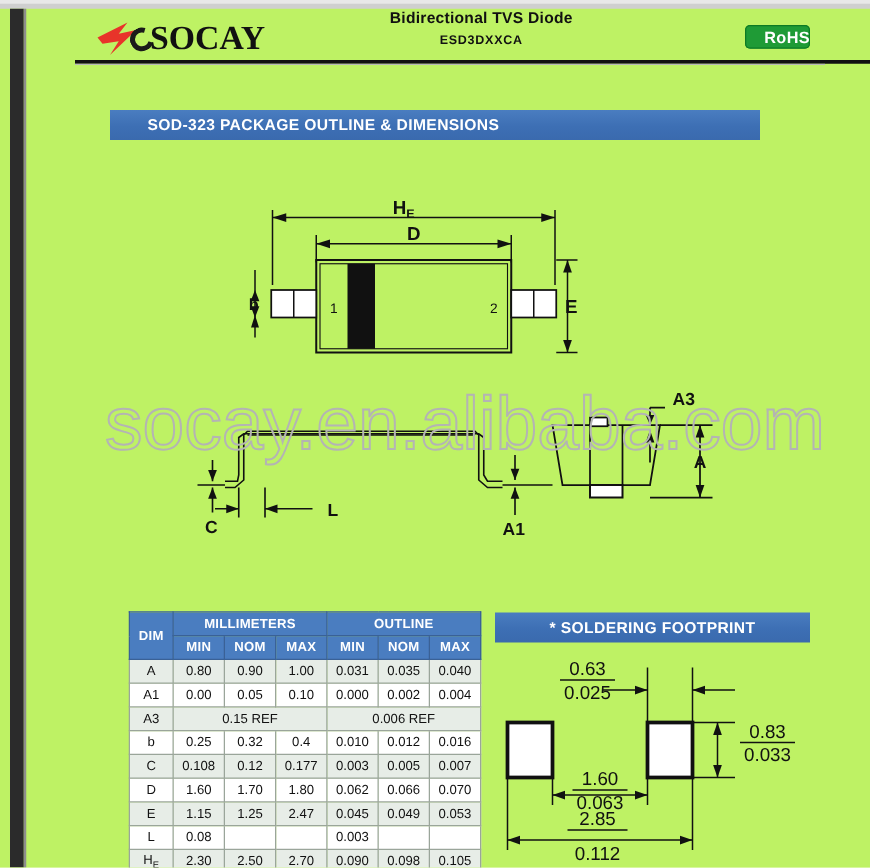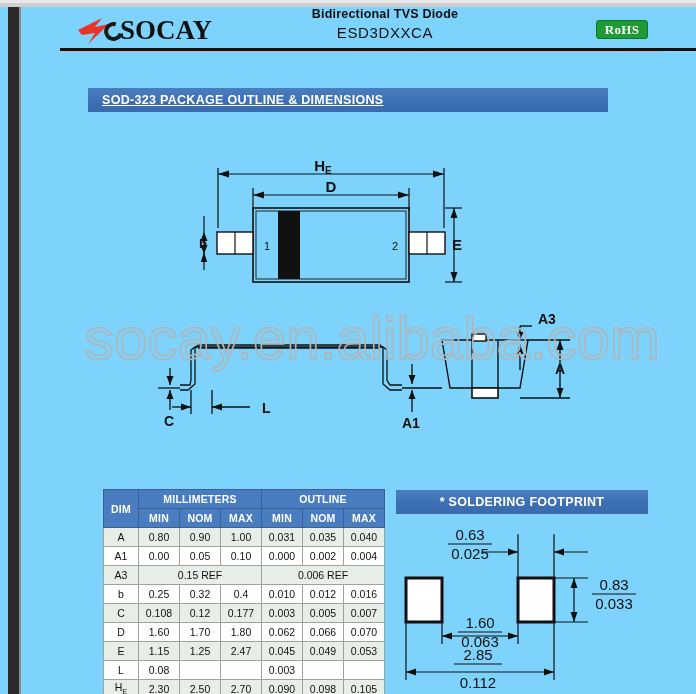--- a/index.html
+++ b/index.html
@@ -1,52 +1,52 @@
 <!DOCTYPE html>
 <html><head>
 <meta charset="utf-8">
 <style>
   html,body{margin:0;padding:0;}
   body{
     width:696px;height:694px;position:relative;overflow:hidden;
     background:#ffffff;
     font-family:"Liberation Sans", sans-serif;
   }
-  .page{position:absolute;left:0;top:0;width:696px;height:694px;background:#7dd3fc;}
+  .page{position:absolute;left:0;top:0;width:696px;height:694px;background:#bef264;}
   .topstrip{position:absolute;left:0;top:0;width:696px;height:7px;background:#cfcfcf;}
   .topstrip-inner{position:absolute;left:0;top:0;width:696px;height:3px;background:#e8e8e8;}
   .leftbar{position:absolute;left:8px;top:7px;width:11px;height:687px;background:#2b2b2b;}
   .leftbar-edge{position:absolute;left:19px;top:7px;width:2px;height:687px;background:#8d8d8d;}
 
   
   .header{position:absolute;left:60px;top:7px;width:636px;height:42px;}
   .logo{position:absolute;left:8px;top:6px;width:190px;height:34px;}
   .logo-text{position:absolute;left:52px;top:2px;font-family:"Liberation Serif",serif;
     font-size:27px;font-weight:700;color:#111;letter-spacing:0px;}
   .logo-c{position:absolute;left:36px;top:9px;width:19px;height:19px;border:4px solid #1a1a1a;
     border-radius:50%;border-right-color:transparent;transform:rotate(-28deg);box-sizing:border-box;}
   .bolt{position:absolute;left:8px;top:3px;width:46px;height:30px;}
   .hdr-title{position:absolute;left:0;right:0;top:0px;text-align:center;width:636px;}
   .hdr-line1{font-size:12.5px;font-weight:700;color:#111;line-height:15px;
     letter-spacing:.2px;padding-left:14px;}
-  .hdr-line2{font-size:15px;font-weight:400;color:#111;line-height:16px;
+  .hdr-line2{font-size:10px;font-weight:700;color:#111;line-height:16px;
     letter-spacing:.6px;padding-left:14px;padding-top:3px;}
   .rohs{position:absolute;left:536px;top:13px;width:52px;height:19px;background:#1f9b36;
     border-radius:4px;box-shadow:inset 0 0 0 1px #0d7a24;}
-  .rohs span{display:block;text-align:center;line-height:19px;color:#fff;
-    font-family:Liberation Serif, serif;font-size:13px;font-weight:700;letter-spacing:.3px;}
+  .rohs span{display:block;text-align:right;line-height:19px;color:#fff;
+    font-family:Liberation Sans, sans-serif;font-size:13px;font-weight:700;letter-spacing:.3px;}
   .hdr-rule{position:absolute;left:60px;top:48px;width:636px;height:3px;background:#111;}
   .hdr-rule2{position:absolute;left:60px;top:51px;width:600px;height:1px;background:#b9b9b9;}
 
   
   .bar{position:absolute;background:#3f72b8;
     background:linear-gradient(180deg,#4a7dc0 0%,#3d6fb4 55%,#3a6aae 100%);}
   .bar span{color:#fff;font-size:12.5px;font-weight:700;letter-spacing:.3px;}
   #section-bar{left:88px;top:88px;width:520px;height:24px;}
-  #section-bar span{display:block;line-height:24px;padding-left:14px;text-decoration:underline;}
+  #section-bar span{display:block;line-height:24px;padding-left:30px;}
   #footprint-bar{left:396px;top:490px;width:252px;height:24px;}
   #footprint-bar span{display:block;line-height:24px;text-align:center;}
 
   
   .draw{position:absolute;}
   #topview{left:196px;top:140px;width:270px;height:155px;}
   #sideview{left:150px;top:292px;width:300px;height:140px;}
   #endview{left:420px;top:292px;width:180px;height:125px;}
   #footprint-draw{left:396px;top:520px;width:300px;height:174px;}
 

